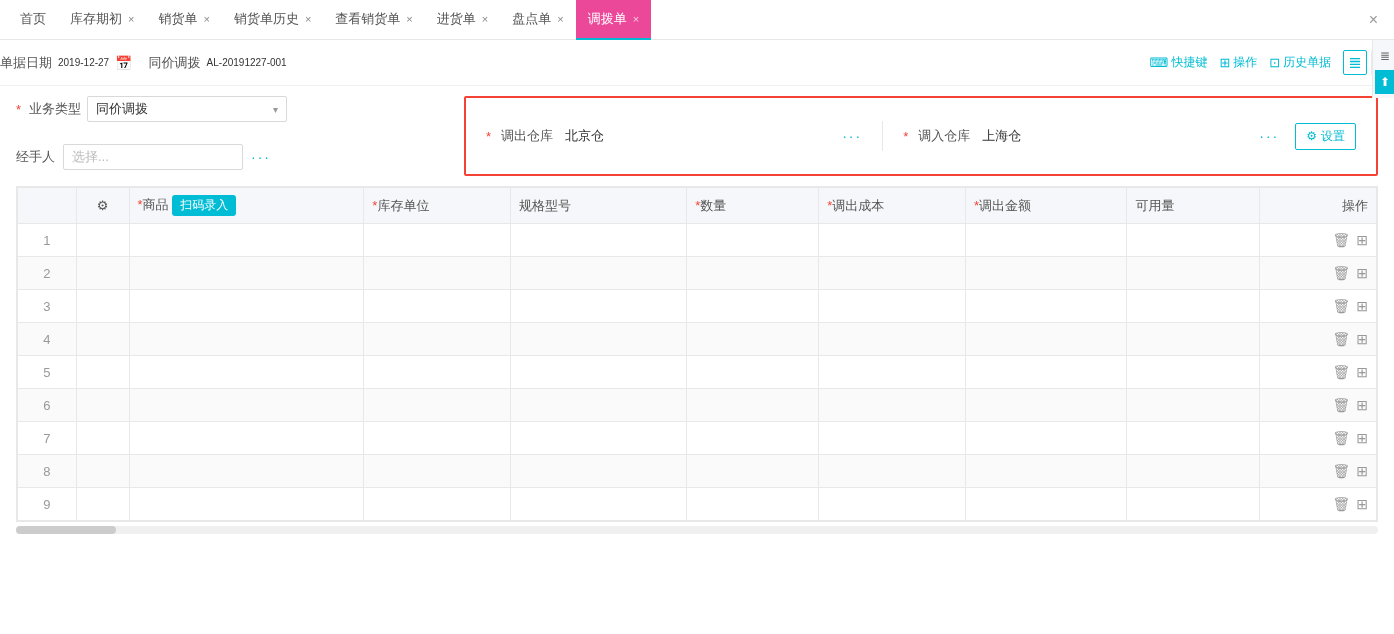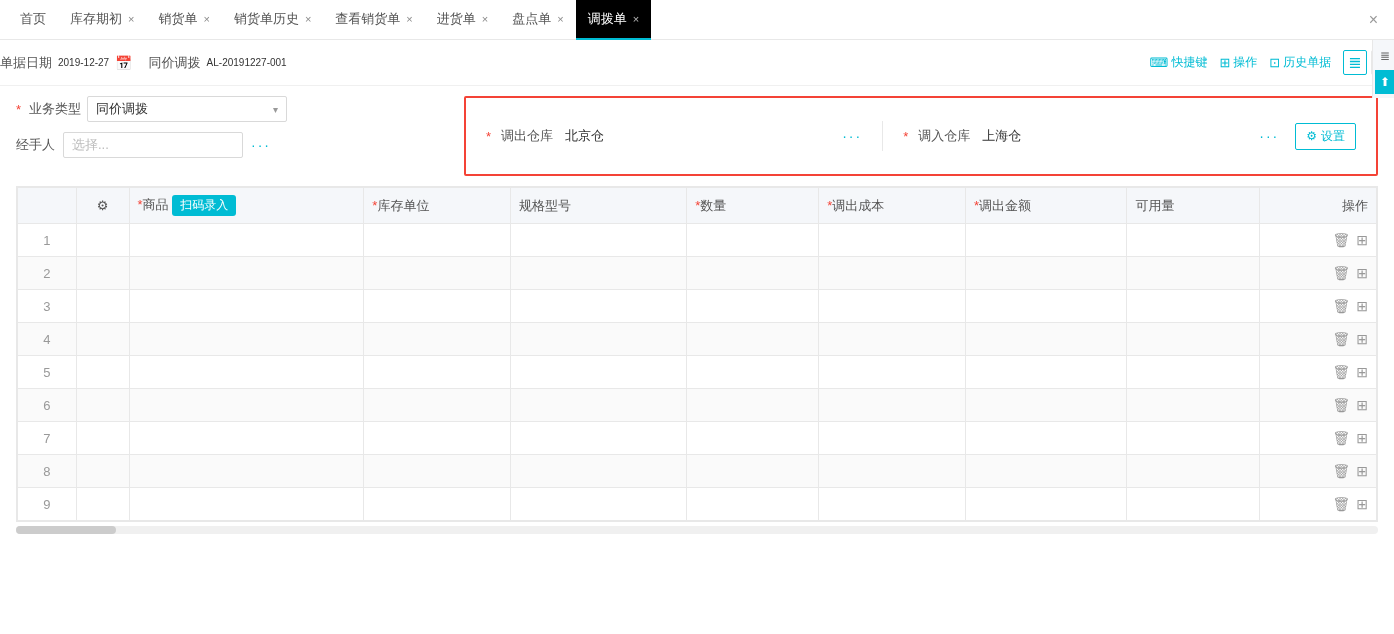--- a/index.html
+++ b/index.html
@@ -21,21 +21,21 @@
       height: 40px;
       cursor: pointer;
       font-size: 13px;
       color: #555;
       border-bottom: 2px solid transparent;
       white-space: nowrap;
       gap: 4px;
     }
     .tab-item.active {
       color: #fff;
-      background: #000000;
+      background: #ec4899;
       border-bottom: 2px solid #00bcd4;
     }
     .tab-close {
       font-size: 11px;
       color: inherit;
       cursor: pointer;
       margin-left: 2px;
       opacity: 0.7;
     }
 
@@ -109,20 +109,21 @@
     }
     .biz-select-val { font-size: 13px; }
     .biz-select-arrow { color: #999; font-size: 10px; margin-left: auto; }
 
     
     .handler-row {
       display: flex;
       align-items: center;
       padding: 0 16px 10px 16px;
       gap: 8px;
+      margin-top: 12px;
     }
     .handler-more { color: #00bcd4; font-size: 14px; cursor: pointer; letter-spacing: 2px; }
     table {
       width: 100%;
       border-collapse: collapse;
       table-layout: fixed;
     }
     thead tr {
       background: #f5f7fa;
       height: 36px;

